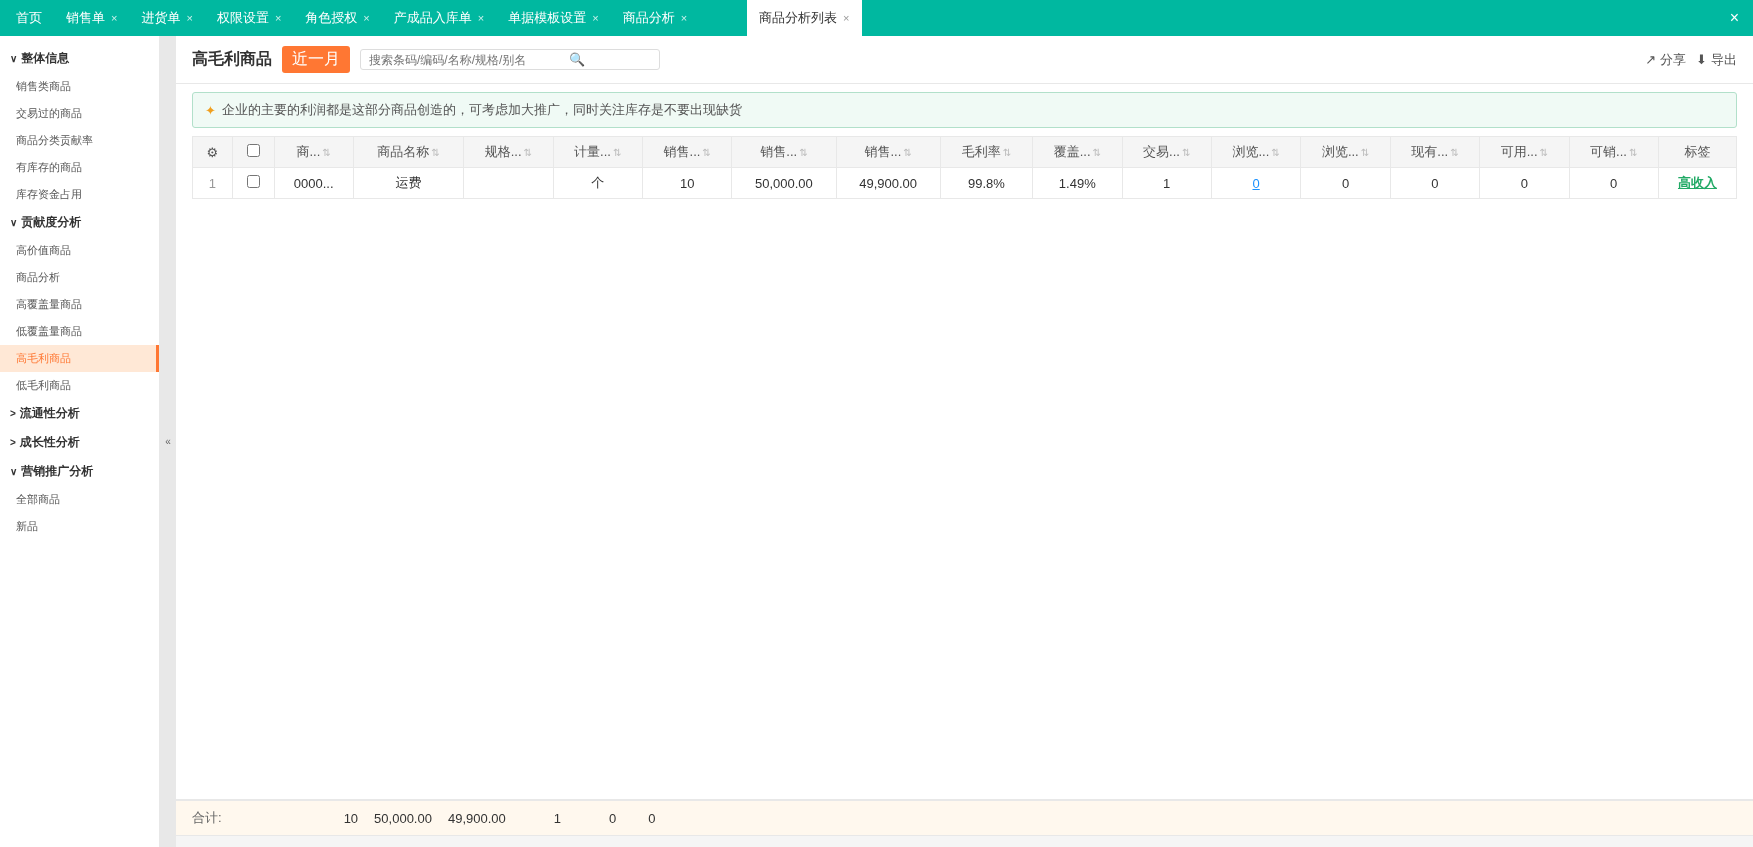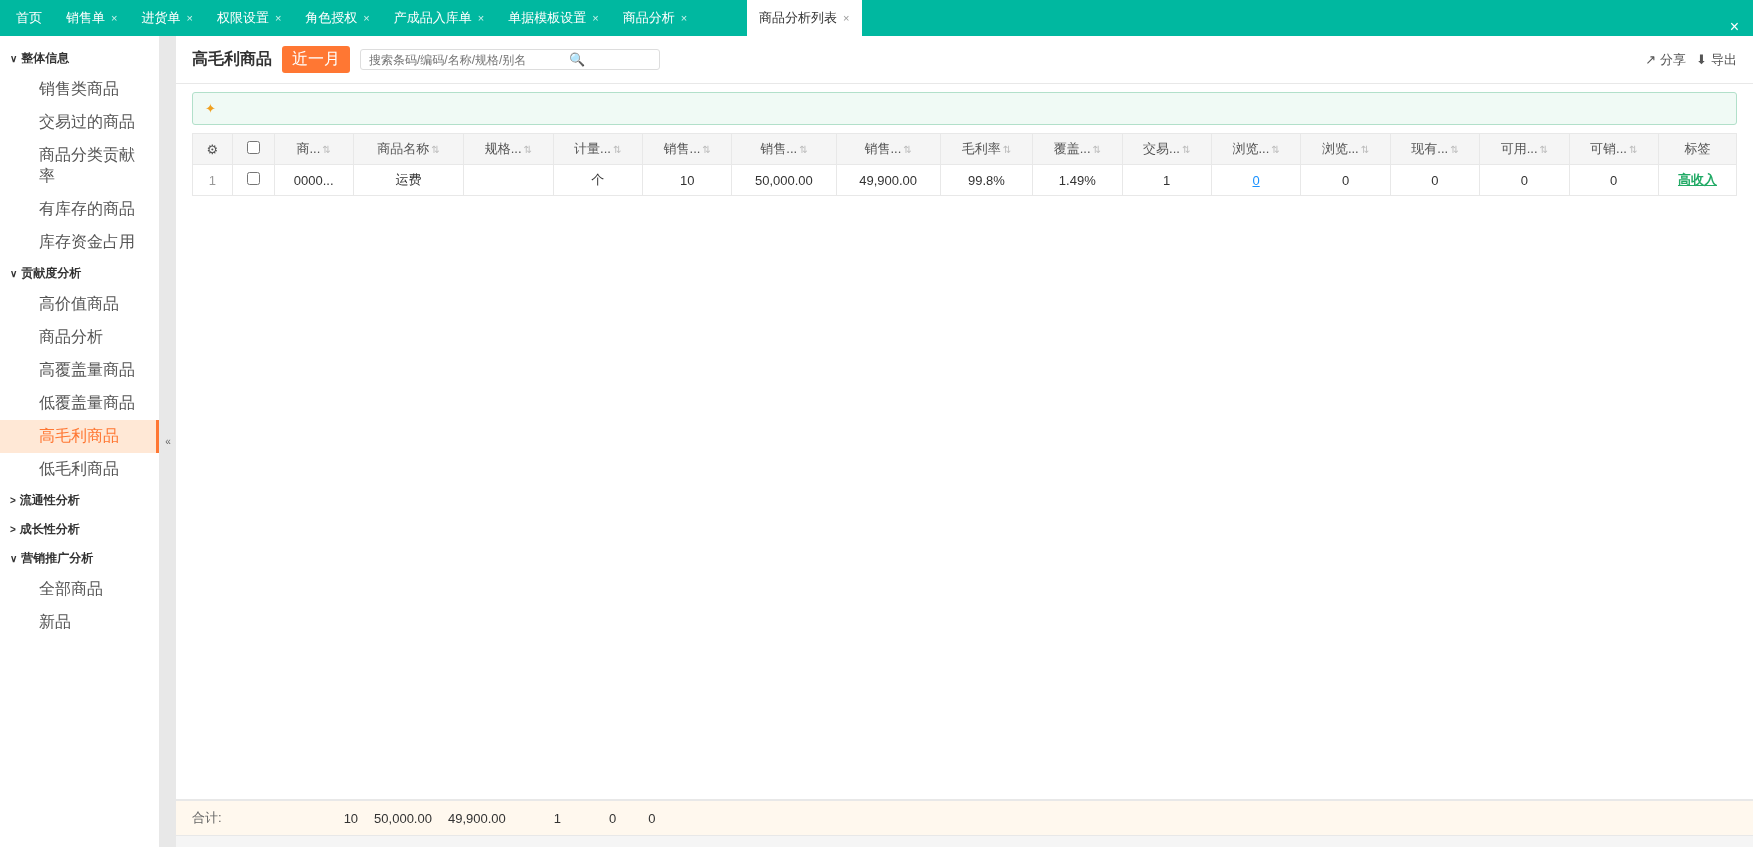--- a/index.html
+++ b/index.html
@@ -2,21 +2,21 @@
 <html><head>
   <meta charset="utf-8">
   <style>
     * { box-sizing: border-box; margin: 0; padding: 0; font-family: 'Microsoft YaHei', Arial, sans-serif; font-size: 13px; }
     body { background: #f5f5f5; overflow: hidden; height: 847px; display: flex; flex-direction: column; }
 
     
     .top-nav {
       background: #00b8a0;
       display: flex;
-      align-items: flex-end;
+      align-items: center;
       height: 36px;
       padding: 0 4px;
       flex-shrink: 0;
     }
     .top-nav .nav-item {
       color: #fff;
       padding: 0 12px;
       height: 36px;
       display: flex;
       align-items: center;
@@ -67,24 +67,24 @@
       color: #333;
       font-weight: bold;
       cursor: pointer;
       font-size: 12px;
     }
     .sidebar-group-title .arrow {
       margin-right: 4px;
       font-size: 10px;
     }
     .sidebar-item {
-      padding: 6px 10px 6px 39px;
+      padding: 6px 10px 6px 16px;
       color: #555;
       cursor: pointer;
-      font-size: 16px;
+      font-size: 11px;
     }
     .sidebar-item.active {
       background: #ffe8d6;
       color: #ff7733;
       border-right: 3px solid #ff7733;
     }
 
     
     .content-area {
       flex: 1;
@@ -315,20 +315,21 @@
         </button>
         <button class="action-btn">
           <span>⬇</span>
           <span>导出</span>
         </button>
       </div>
     </div>
 
     <div class="info-banner">
       <span class="info-icon">✦</span>
+      <span>企业的主要的利润都是这部分商品创造的，可考虑加大推广，同时关注库存是不要出现缺货</span>
     </div>
 
     <div class="table-wrapper">
       <table>
         <thead id="table-head">
 
         <tr>
               <th><span>⚙</span></th>
               <th><input type="checkbox" style=""></th>
               <th>商...<span class="sort-icon">⇅</span></th>

